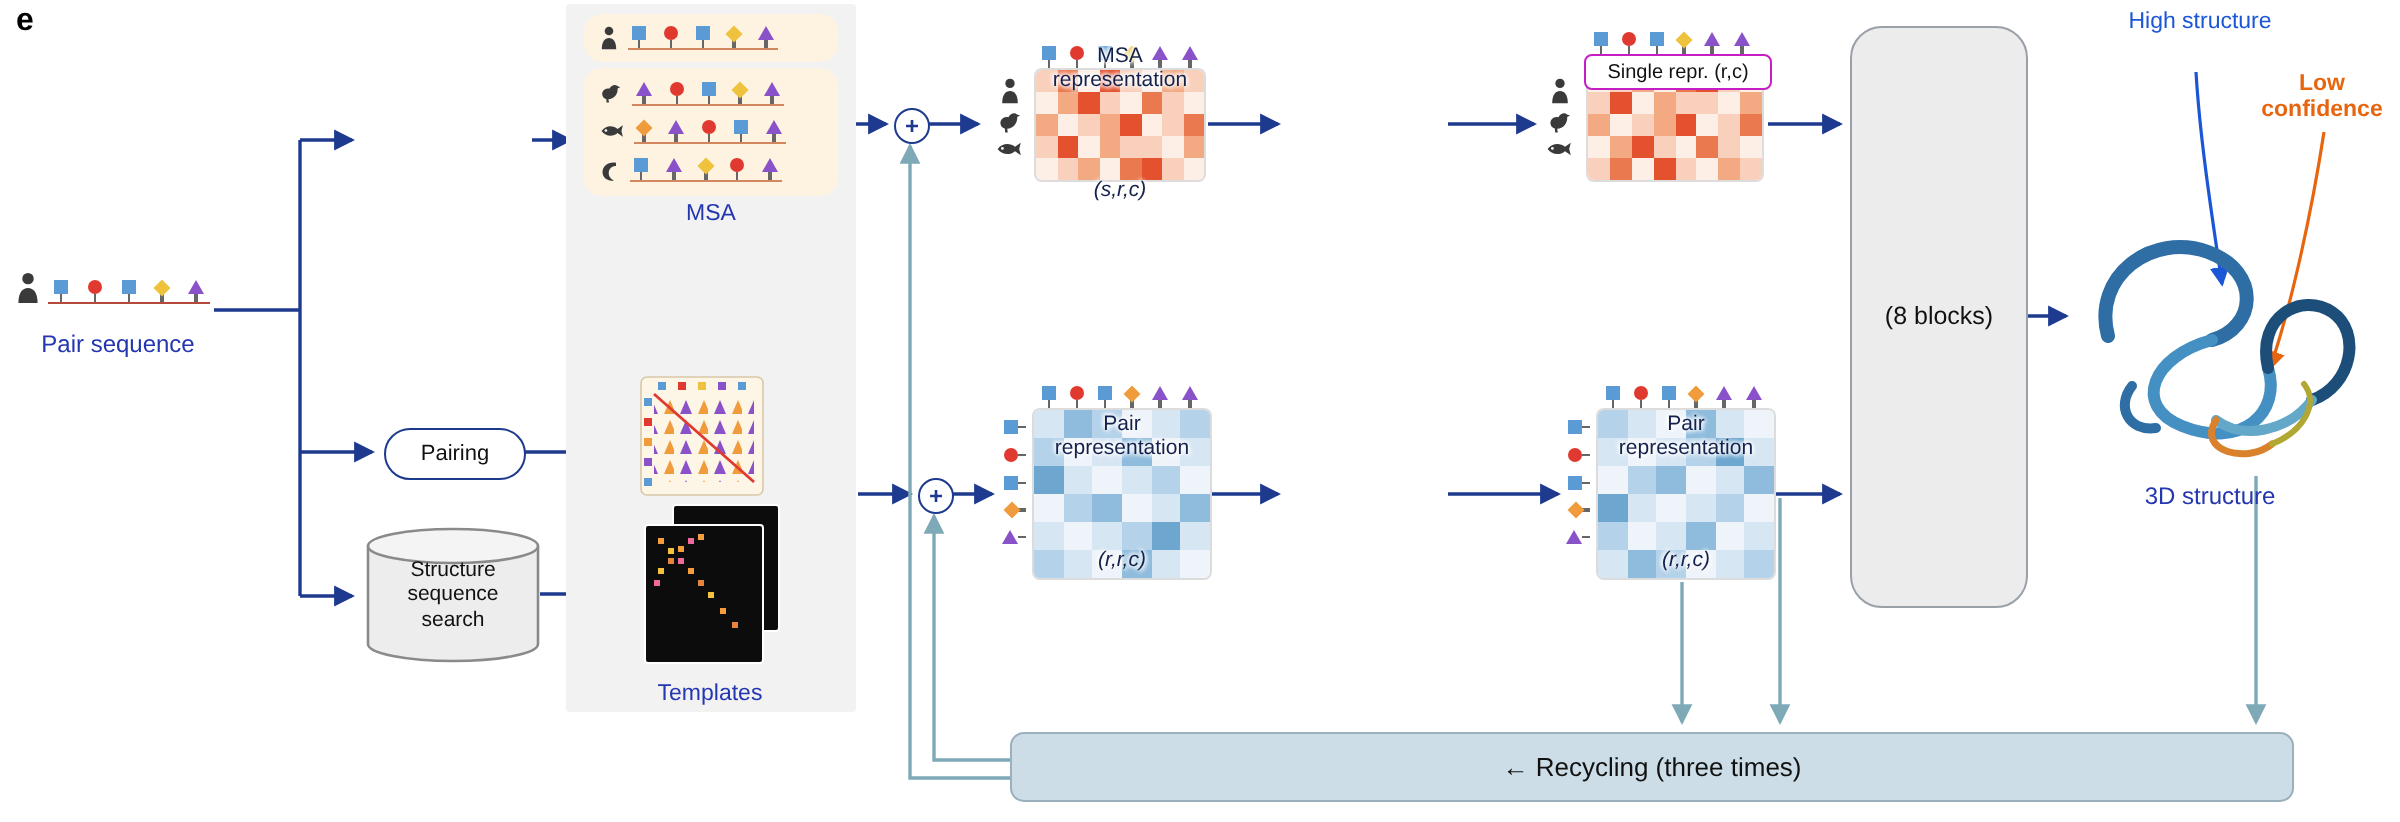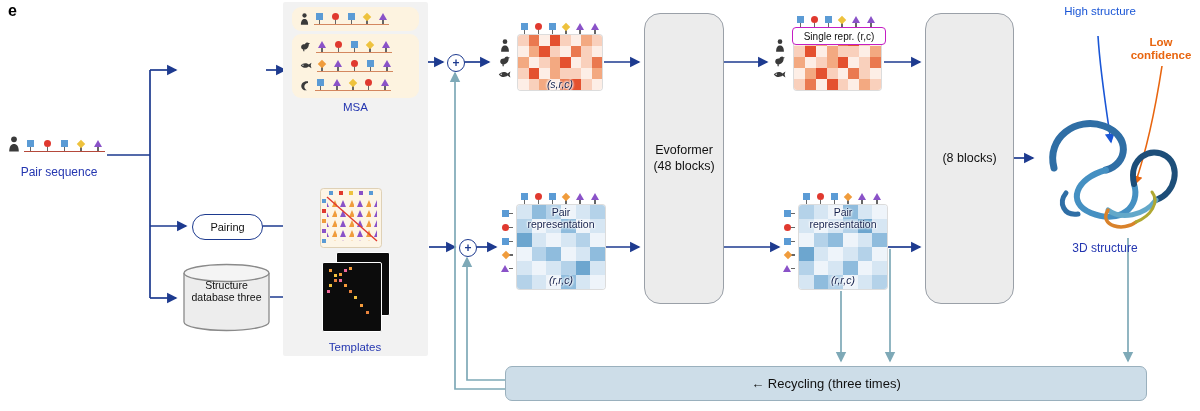--- a/index.html
+++ b/index.html
@@ -141,21 +141,21 @@
 
   <div class="abs pill" style="left:192px;top:214px;width:69px;height:24px;">
     <span>Pairing</span>
   </div>
 
   <div class="abs" style="left:183px;top:263px;width:87px;height:70px;">
     <svg width="87" height="70" viewBox="0 0 87 70">
       <path d="M1,10 L1,59 A42.5,8.5 0 0 0 86,59 L86,10" fill="#ededed" stroke="#8a8a8a" stroke-width="1.3"></path>
       <ellipse cx="43.5" cy="10" rx="42.5" ry="8.5" fill="#f4f4f4" stroke="#8a8a8a" stroke-width="1.3"></ellipse>
     </svg>
-    <div class="cyl-label">Structure database three</div>
+    <div class="cyl-label">Structure sequence search</div>
   </div>
 
   <div class="abs gray-panel" style="left:283px;top:2px;width:145px;height:354px;"></div>
 
   <div class="abs cream" style="left:292px;top:7px;width:127px;height:24px;display:flex;align-items:center;gap:5px;padding:0 8px;box-sizing:border-box;">
     <svg width="9" height="12" viewBox="0 0 10 14">
       <circle cx="5" cy="2.9" r="2.5" fill="#3a3a3a"></circle>
         <path d="M0.8,13.6 C0.8,9 2.6,7 5,7 C7.4,7 9.2,9 9.2,13.6 Z" fill="#3a3a3a"></path>
     </svg>
     <div class="glyph-row msa-line" style="gap:9px;padding:0 2px;">
@@ -401,20 +401,21 @@
       <div style="background: rgb(253, 238, 230);"></div>
       <div style="background: rgb(249, 208, 188);"></div>
       <div style="background: rgb(243, 169, 129);"></div>
       <div style="background: rgb(253, 238, 230);"></div>
       <div style="background: rgb(234, 121, 80);"></div>
       <div style="background: rgb(228, 81, 47);"></div>
       <div style="background: rgb(249, 208, 188);"></div>
       <div style="background: rgb(253, 238, 230);"></div>
     </div>
   <div class="abs hm-label" style="left:518px;top:35px;width:84px;height:55px;">
+    <span>MSA representation</span>
       <span class="dims">(s,r,c)</span>
   </div>
 
   <div class="abs glyph-col" style="left:501px;top:210px;gap:7px;">
       <span class="glyph col">
         <i class="g-sq" style="background: rgb(91, 155, 213);"></i>
         <i class="stem"></i>
       </span>
       <span class="glyph col">
         <i class="g-ci" style="background: rgb(224, 57, 47);"></i>
@@ -495,24 +496,20 @@
       <div style="background: rgb(238, 244, 250);"></div>
       <div style="background: rgb(143, 188, 221);"></div>
       <div style="background: rgb(214, 230, 243);"></div>
       <div style="background: rgb(238, 244, 250);"></div>
     </div>
   <div class="abs hm-label" style="left:517px;top:205px;width:88px;height:84px;">
     <span>Pair representation</span>
       <span class="dims">(r,r,c)</span>
   </div>
 
-  <div class="abs module" style="left:644px;top:13px;width:78px;height:289px;">
-    <span>Evoformer</span>
-    <span>(48 blocks)</span>
-  </div>
 
   <div class="abs icon-stack" style="left:773px;top:39px;gap:3px;">
     <svg width="10" height="13" viewBox="0 0 10 14">
         <circle cx="5" cy="2.9" r="2.5" fill="#3a3a3a"></circle>
         <path d="M0.8,13.6 C0.8,9 2.6,7 5,7 C7.4,7 9.2,9 9.2,13.6 Z" fill="#3a3a3a"></path>
       </svg>
     <svg width="12" height="12" viewBox="0 0 12 12">
         <path d="M9.5,2.2 L11,2.8 L9.6,3.5 C9.8,6.8 7.6,9.2 4.6,9.4 L4.9,11.2 L3.6,11.2 L3.4,9.3 C1.6,8.8 0.8,7 1.4,5.4 C2,3.9 3.6,3.2 5.2,3.6 C6.2,1.6 8.4,1 9.5,2.2 Z" fill="#3a3a3a"></path>
       </svg>
     <svg width="13" height="9" viewBox="0 0 13 9">

